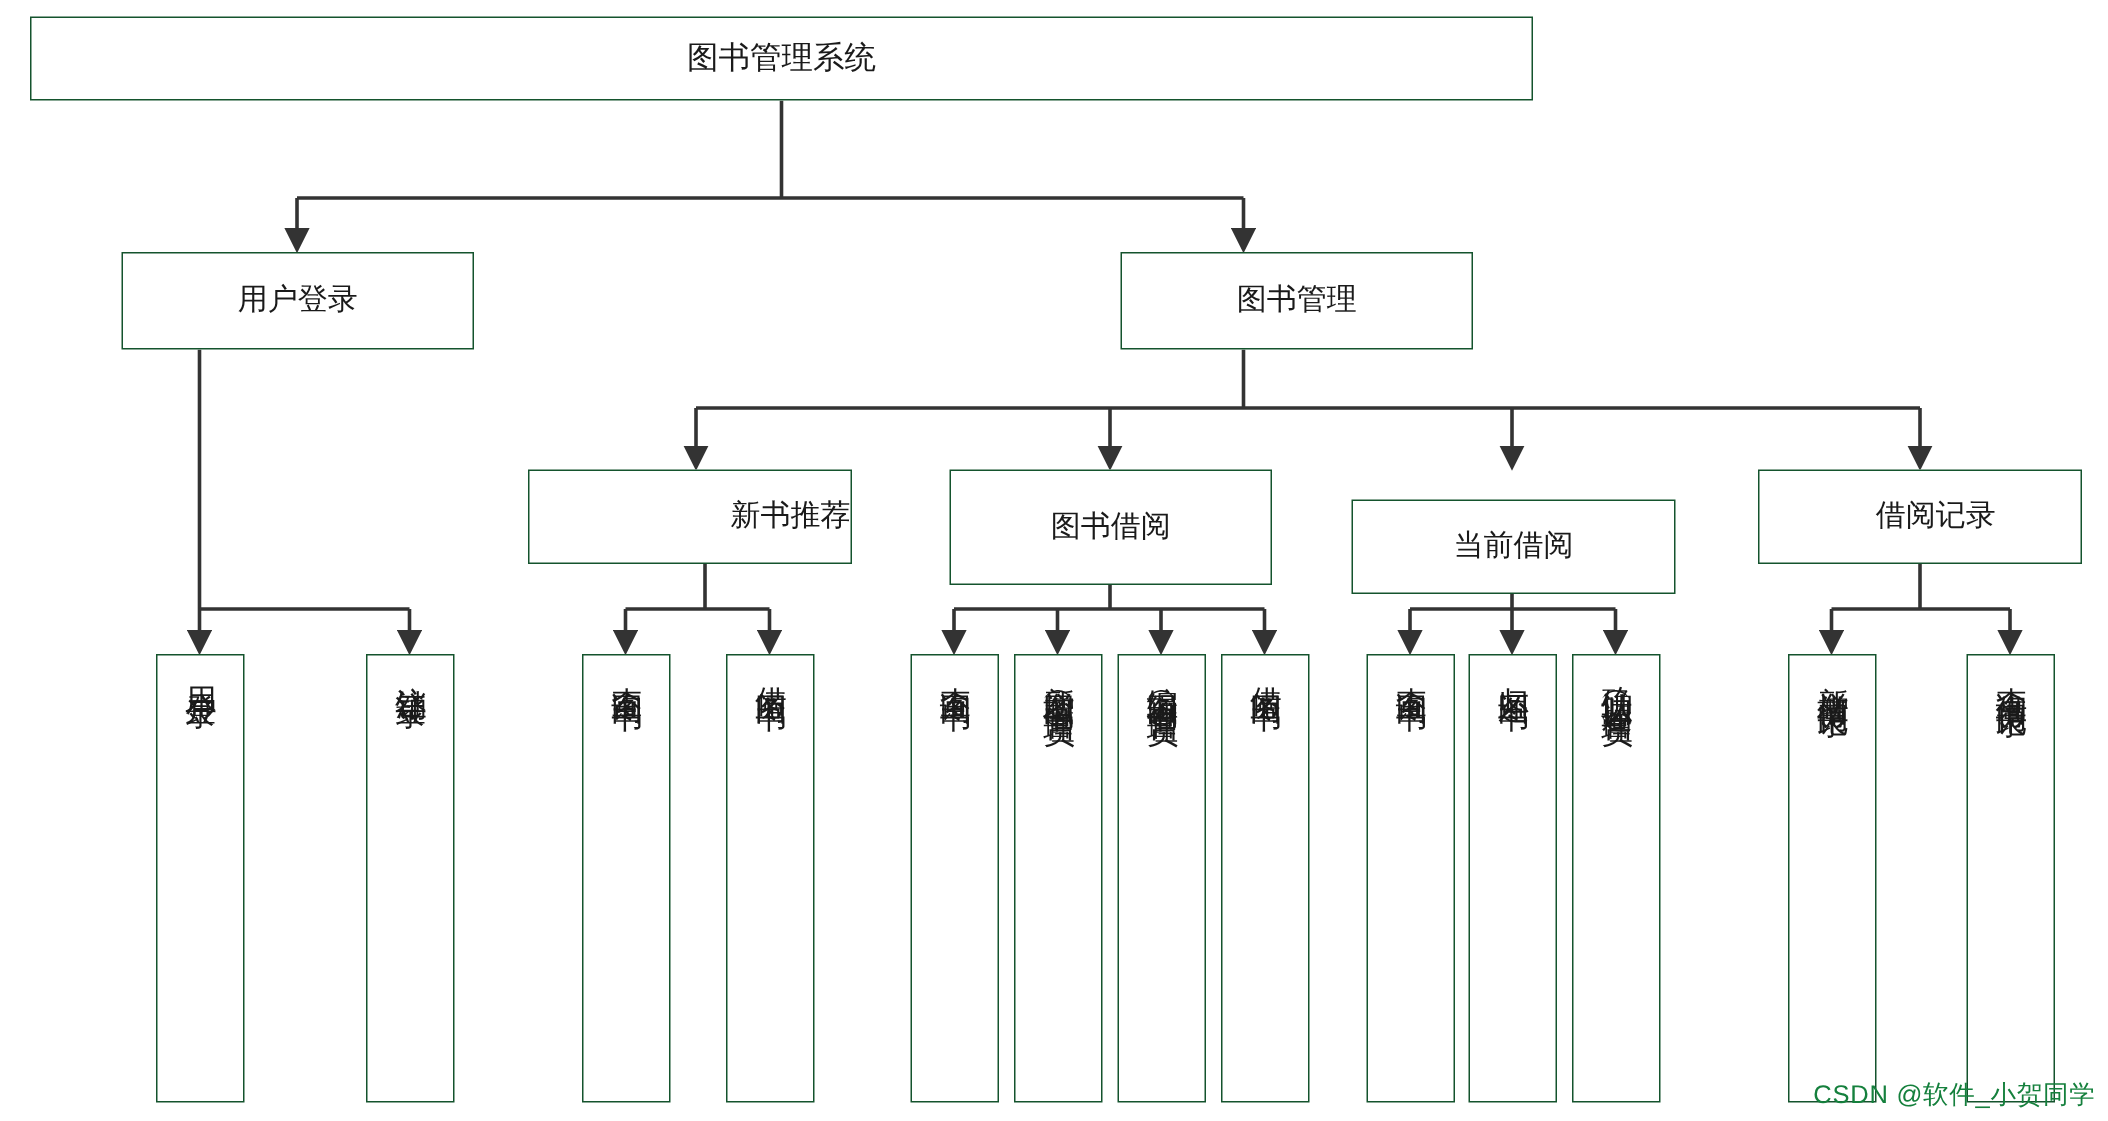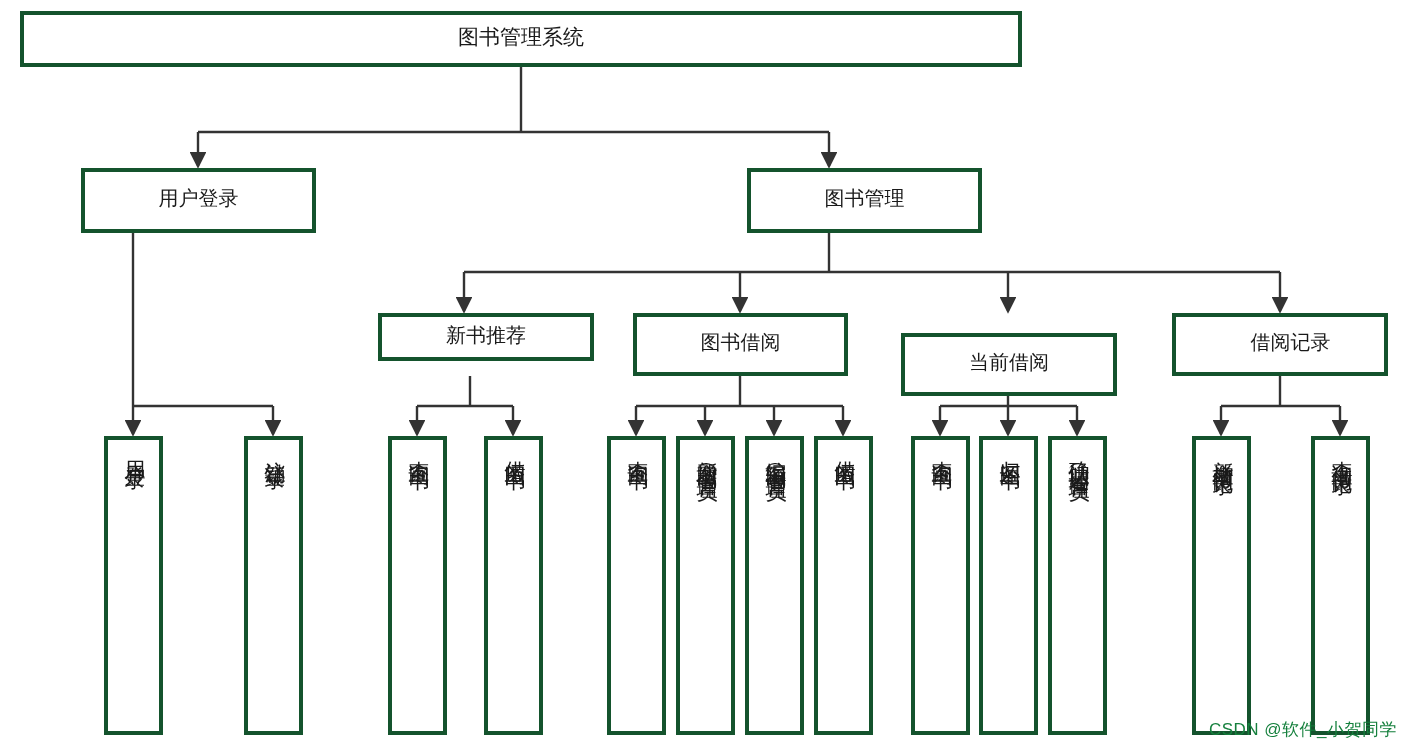--- a/index.html
+++ b/index.html
@@ -22,26 +22,25 @@
     left: 0;
     top: 0;
     width: 1405px;
     height: 747px;
     pointer-events: none;
   }
   .node {
     position: absolute;
     box-sizing: border-box;
     background: #ffffff;
-    border: 4px solid #14532d;
+    border: 1px solid #14532d;
     display: flex;
     align-items: center;
     justify-content: center;
     color: #1a1a1a;
-    font-family: Liberation Mono, monospace;
   }
   .node .label {
     display: block;
     text-align: center;
     line-height: 1.12;
   }
   .node.root .label   { font-size: 21px; }
   .node.level2 .label { font-size: 20px; }
   .node.level3 .label { font-size: 20px; }
   .node.leaf {
@@ -126,24 +125,24 @@
     <span class="label">图书管理系统</span>
   </div>
 
   <div class="node level2" style="left:81px; top:168px; width:235px; height:65px;">
     <span class="label">用户登录</span>
   </div>
   <div class="node level2" style="left:711px; top:168px; width:235px; height:65px;margin-left:36px;">
     <span class="label">图书管理</span>
   </div>
 
-  <div class="node level3" style="left:378px; top:313px; width:216px; height:48px;">
+  <div class="node level3" style="left:352px; top:313px; width:216px; height:63px;justify-content:flex-end;">
     <span class="label">新书推荐</span>
   </div>
-  <div class="node level3" style="left:633px; top:313px; width:215px; height:63px;">
+  <div class="node level3" style="left:633px; top:313px; width:215px; height:77px;">
     <span class="label">图书借阅</span>
   </div>
   <div class="node level3" style="left:901px; top:313px; width:216px; height:63px;margin-top:20px;">
     <span class="label">当前借阅</span>
   </div>
   <div class="node level3" style="left:1172px; top:313px; width:216px; height:63px;padding-left:21px;">
     <span class="label">借阅记录</span>
   </div>
 
   <div class="node leaf" style="left:104px; top:436px; width:59px; height:299px;">

